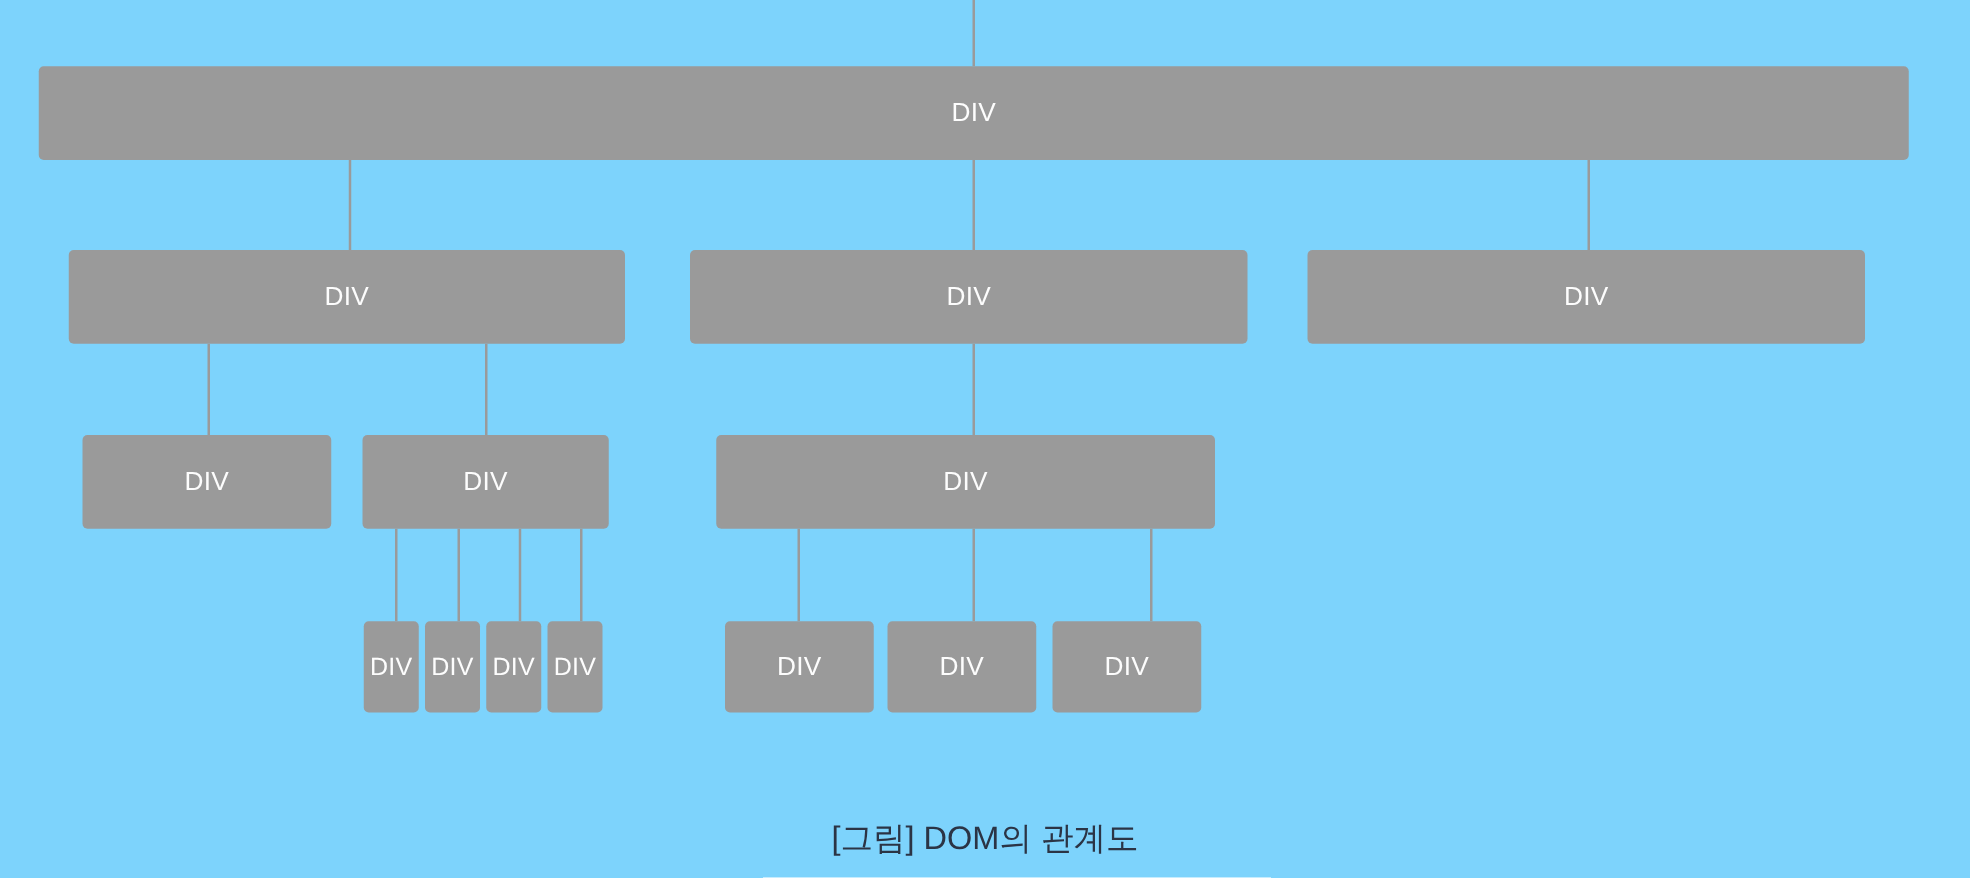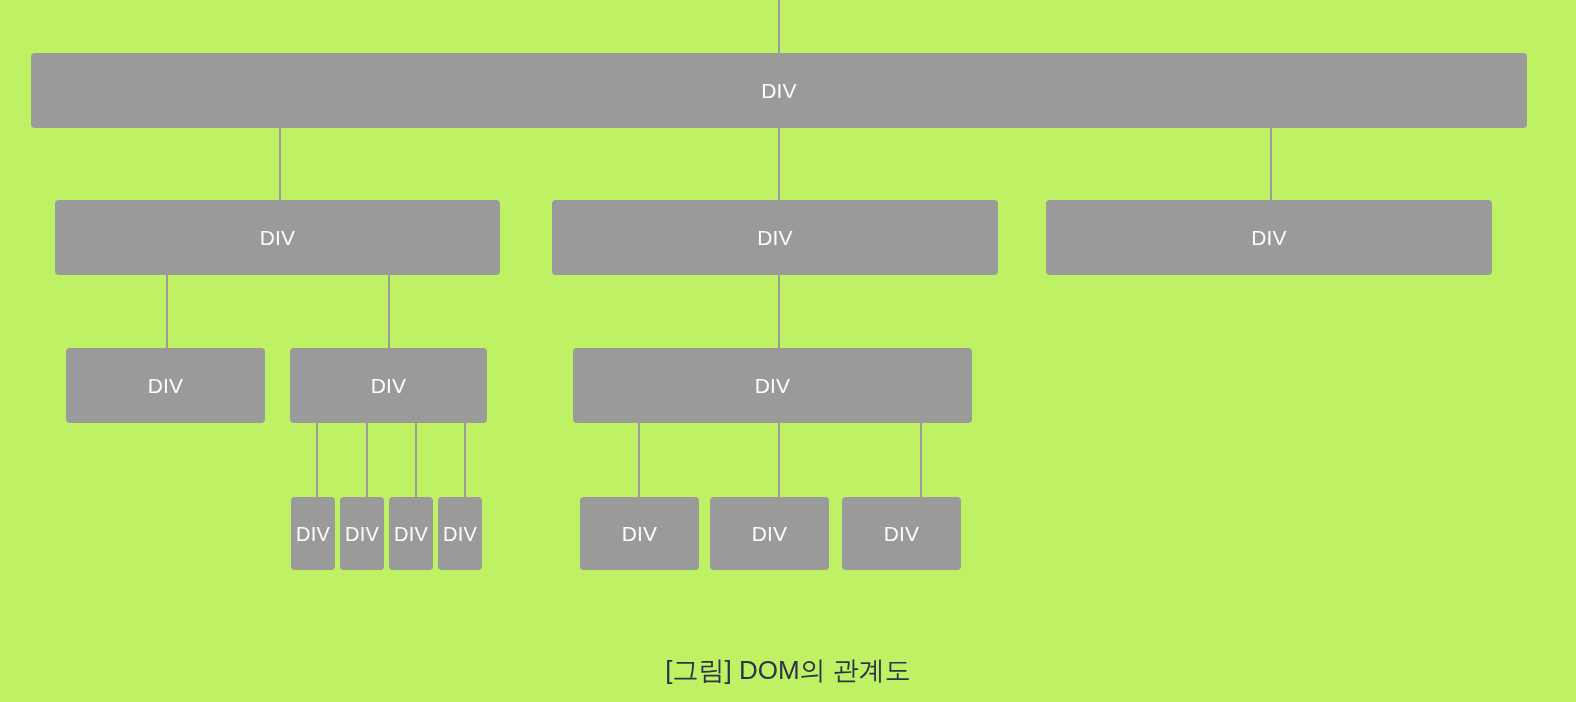--- a/index.html
+++ b/index.html
@@ -54,21 +54,21 @@
     text-align: center;
     color: #2b3445;
     font-size: 26px;
     line-height: 1.2;
     white-space: nowrap;
   }
 </style>
 </head>
 <body>
 
-<div id="stage" style="background: #bef264;">
+<div id="stage" style="background: #7dd3fc;">
   <div id="edges-layer">
       <div class="edge" style="left: 778px; top: 0px; height: 53px; background: rgb(154, 154, 154);"></div>
       <div class="edge" style="left: 279px; top: 128px; height: 72px; background: rgb(154, 154, 154);"></div>
       <div class="edge" style="left: 778px; top: 128px; height: 72px; background: rgb(154, 154, 154);"></div>
       <div class="edge" style="left: 1270px; top: 128px; height: 72px; background: rgb(154, 154, 154);"></div>
       <div class="edge" style="left: 166px; top: 275px; height: 73px; background: rgb(154, 154, 154);"></div>
       <div class="edge" style="left: 388px; top: 275px; height: 73px; background: rgb(154, 154, 154);"></div>
       <div class="edge" style="left: 778px; top: 275px; height: 73px; background: rgb(154, 154, 154);"></div>
       <div class="edge" style="left: 316px; top: 423px; height: 74px; background: rgb(154, 154, 154);"></div>
       <div class="edge" style="left: 366px; top: 423px; height: 74px; background: rgb(154, 154, 154);"></div>

